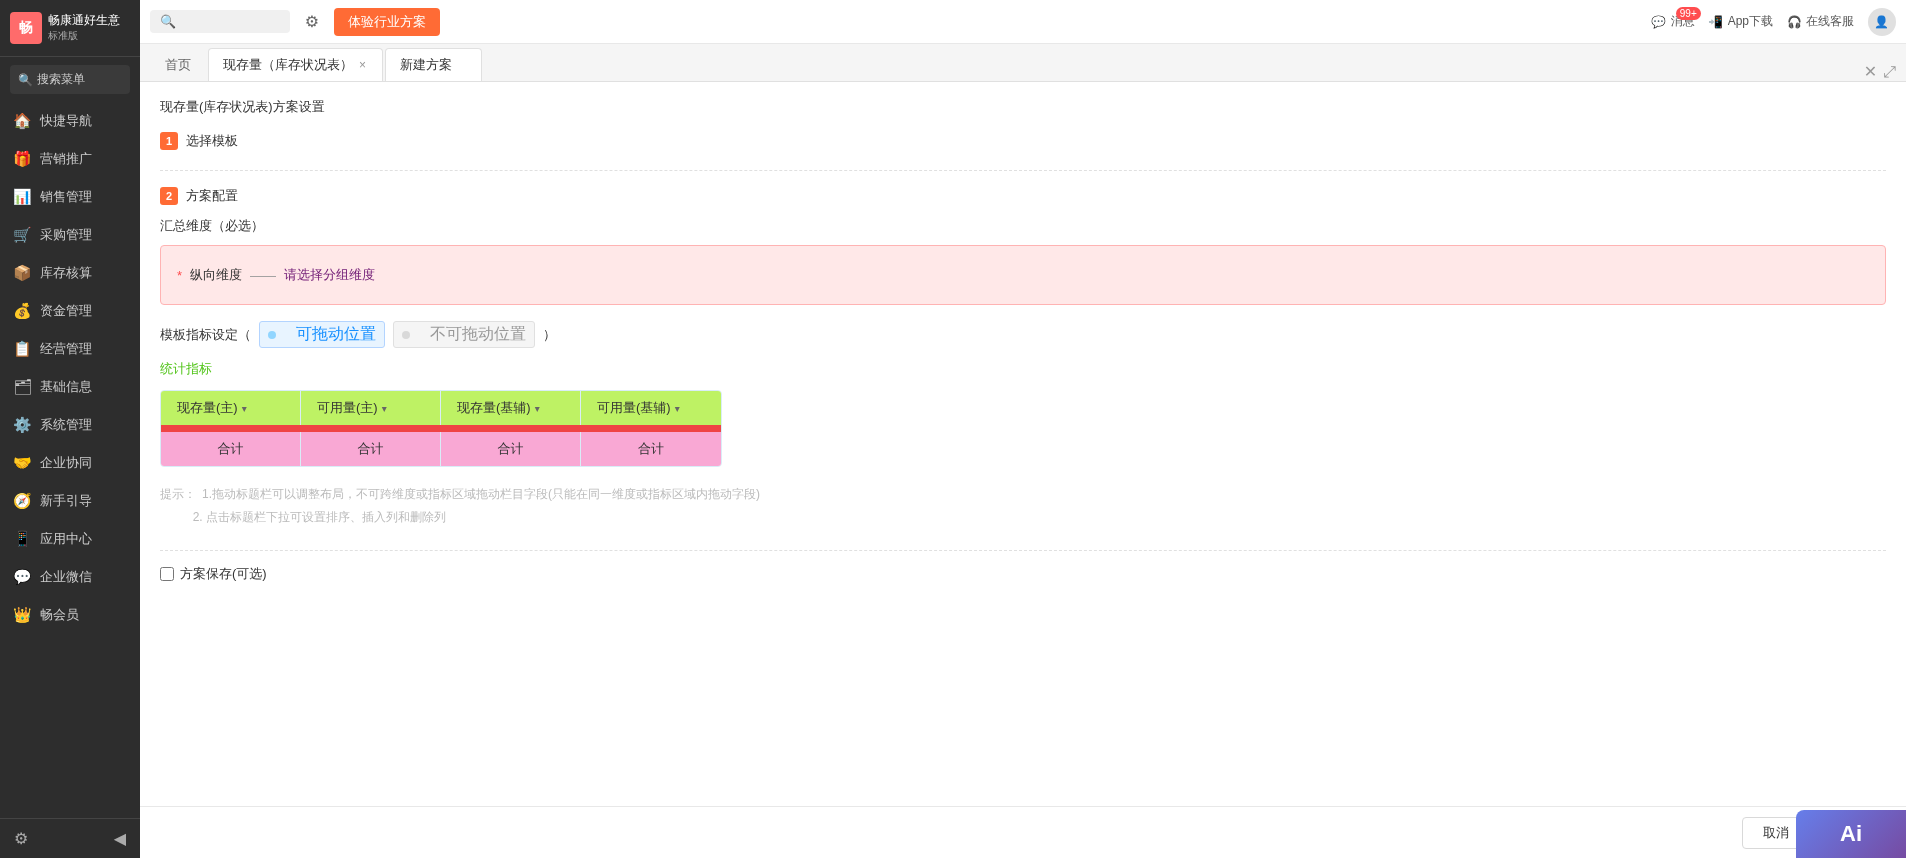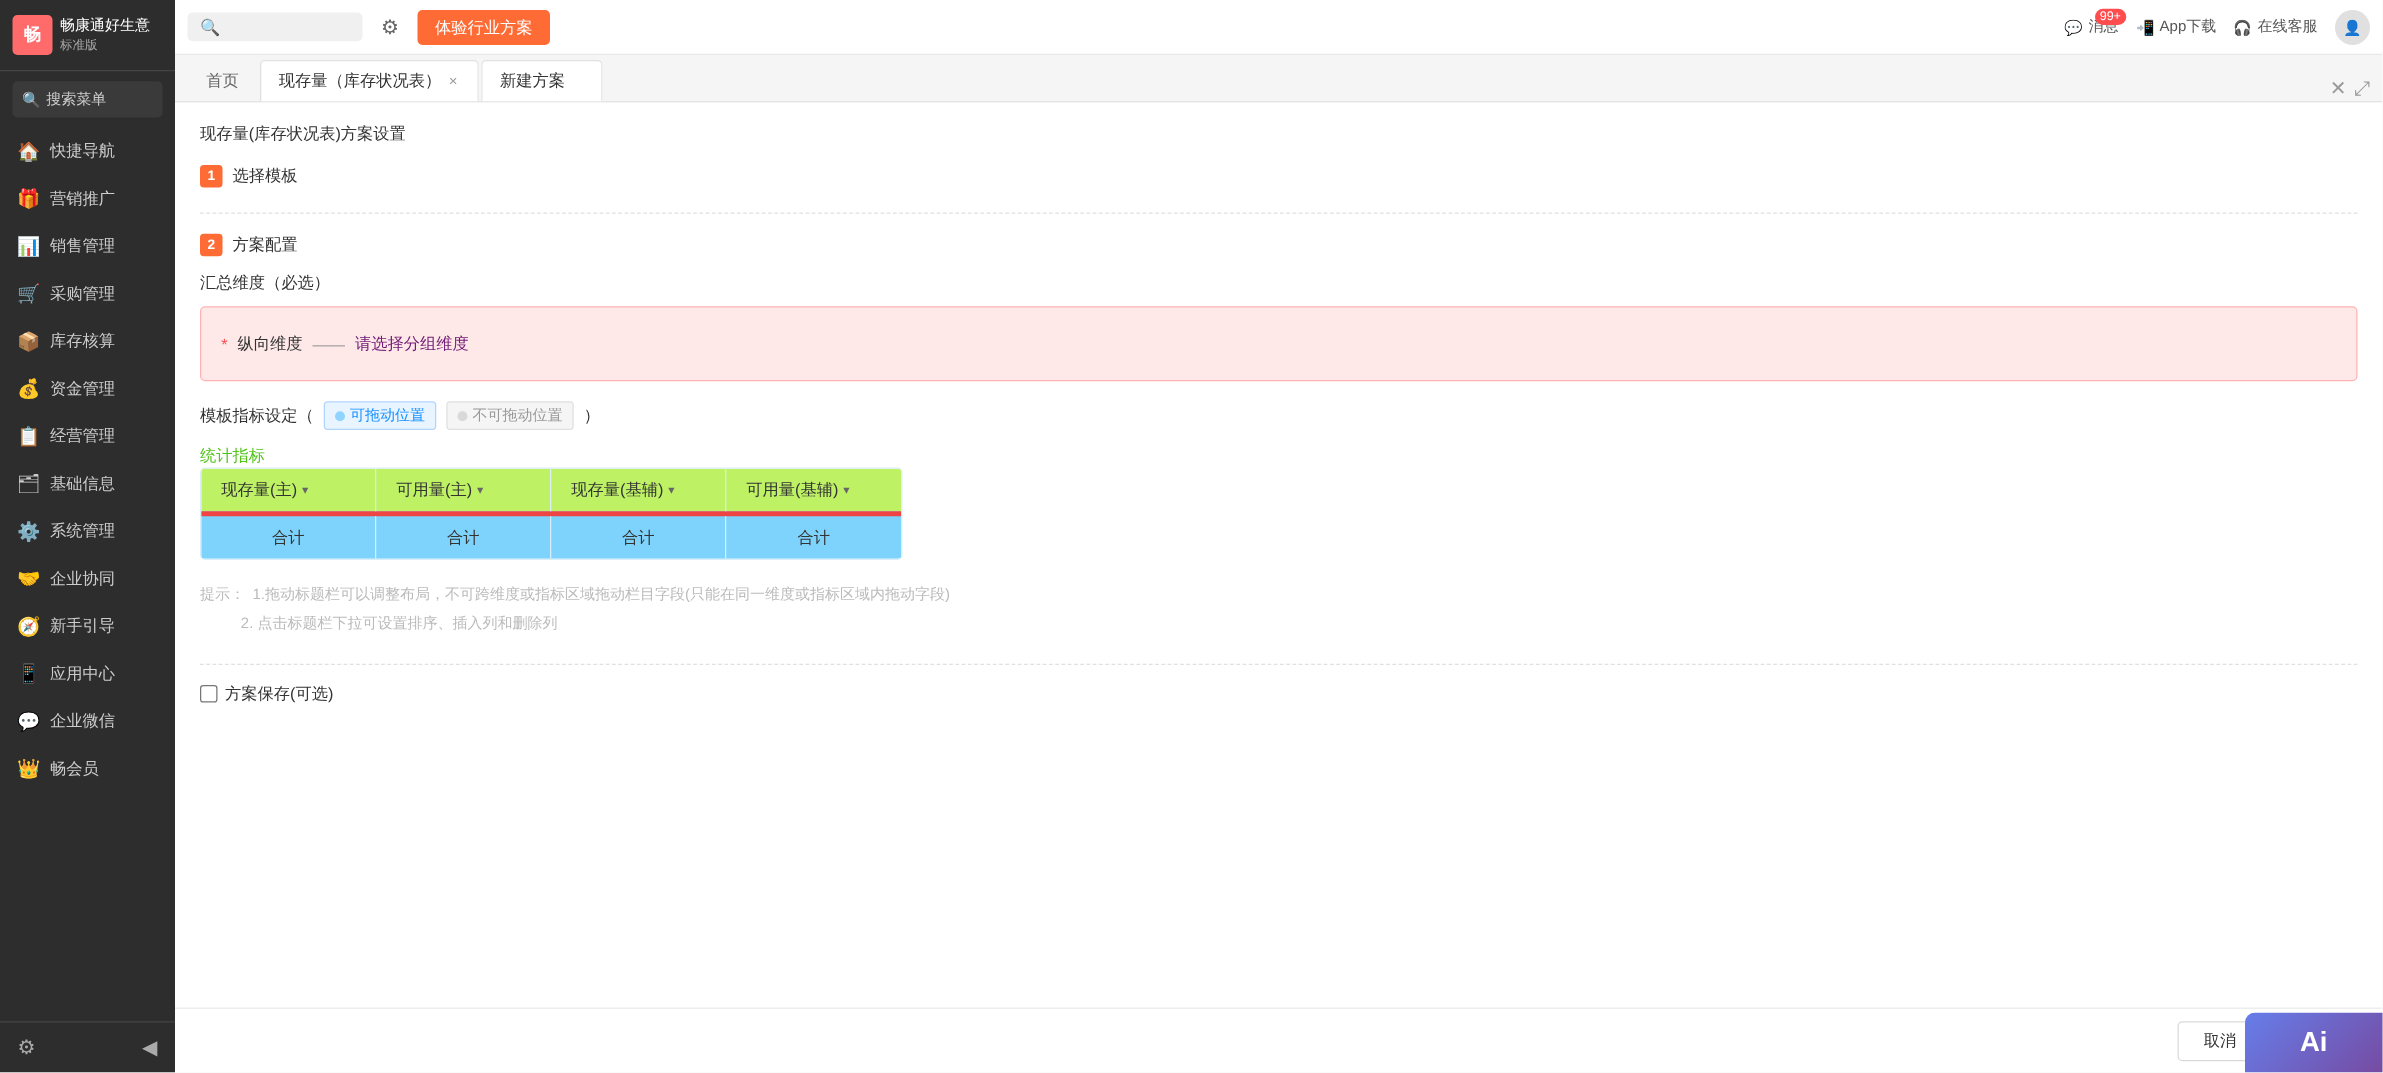--- a/index.html
+++ b/index.html
@@ -256,24 +256,24 @@
       font-size: 13px;
     }
 
     
     .indicator-setting {
       display: flex; align-items: center; gap: 8px;
       font-size: 13px; color: #333;
       margin-bottom: 12px;
     }
     .indicator-tag {
-      display: flex; align-items: center; gap: 4px;
+      display: flex; align-items: center; gap: 20px;
       padding: 2px 8px;
       border-radius: 3px;
-      font-size: 12px;
+      font-size: 16px;
       text-align: right;
     }
     .indicator-tag.draggable {
       background: #e8f4ff;
       color: #1890ff;
       border: 1px solid #b3d4ff;
     }
     .indicator-tag.non-draggable {
       background: #f5f5f5;
       color: #999;
@@ -285,21 +285,21 @@
     .tag-dot.blue { background: #91d5ff; }
     .tag-dot.gray { background: #d9d9d9; }
 
     
     .stats-section {
       margin-bottom: 8px;
     }
     .stats-label {
       font-size: 13px;
       color: #52c41a;
-      margin-bottom: 0;
+      margin-bottom: 12px;
       font-weight: 500;
     }
     .stats-table {
       border: 1px solid #d9edf7;
       border-radius: 4px;
       overflow: hidden;
       display: inline-block;
       min-width: 560px;
     }
     .stats-header-row {
@@ -310,22 +310,22 @@
       padding: 8px 16px;
       font-size: 13px;
       color: #333;
       border-right: 1px solid #d9edf7;
       min-width: 140px;
       display: flex; align-items: center; gap: 4px;
     }
     .stats-cell:last-child { border-right: none; }
     .stats-body-row {
       display: flex;
-      background: #7dd3fc;
-      border-top: 4px solid #ef4444;
+      background: #f9a8d4;
+      border-top: 7px solid #ef4444;
     }
     .stats-body-cell {
       padding: 8px 16px;
       font-size: 13px;
       color: #333;
       border-right: 1px solid #d9edf7;
       min-width: 140px;
       text-align: center;
     }
     .stats-body-cell:last-child { border-right: none; }

